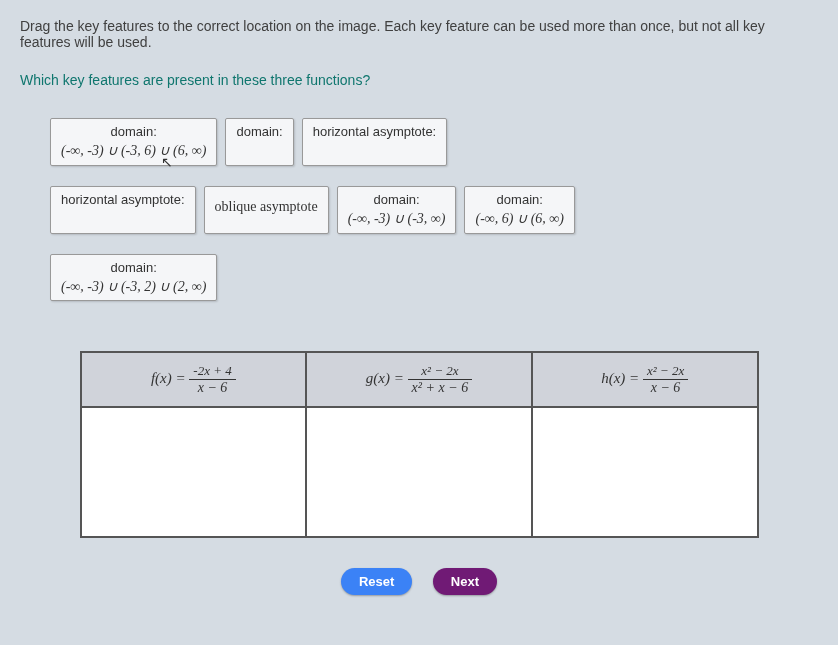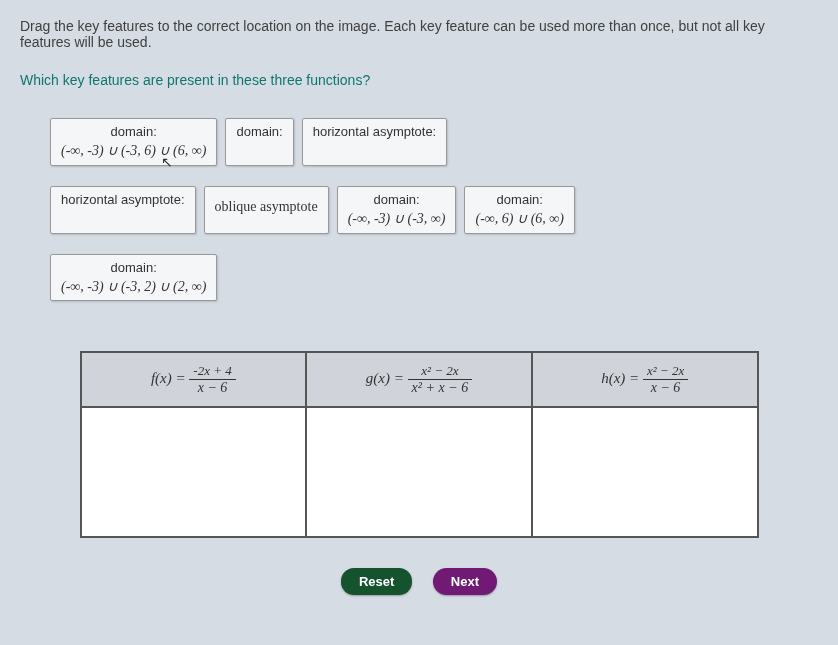--- a/index.html
+++ b/index.html
@@ -91,21 +91,21 @@
       padding: 6px 18px;
       border-radius: 16px;
       font-size: 13px;
       font-weight: bold;
       color: #fff;
       border: none;
       cursor: pointer;
       margin: 0 8px;
       box-shadow: 0 1px 2px rgba(0,0,0,0.3);
     }
-    .btn-reset { background: #14532d; border-radius: 13px; }
+    .btn-reset { background: #3b82f6; }
     .btn-next { background: #701a75; }
   </style>
 </head>
 <body>
 
 <div class="instruction-line">Drag the key features to the correct location on the image. Each key feature can be used more than once, but not all key features will be used.</div>
 <div class="question-line">Which key features are present in these three functions?</div>
 
 <div class="tiles-area">
 

